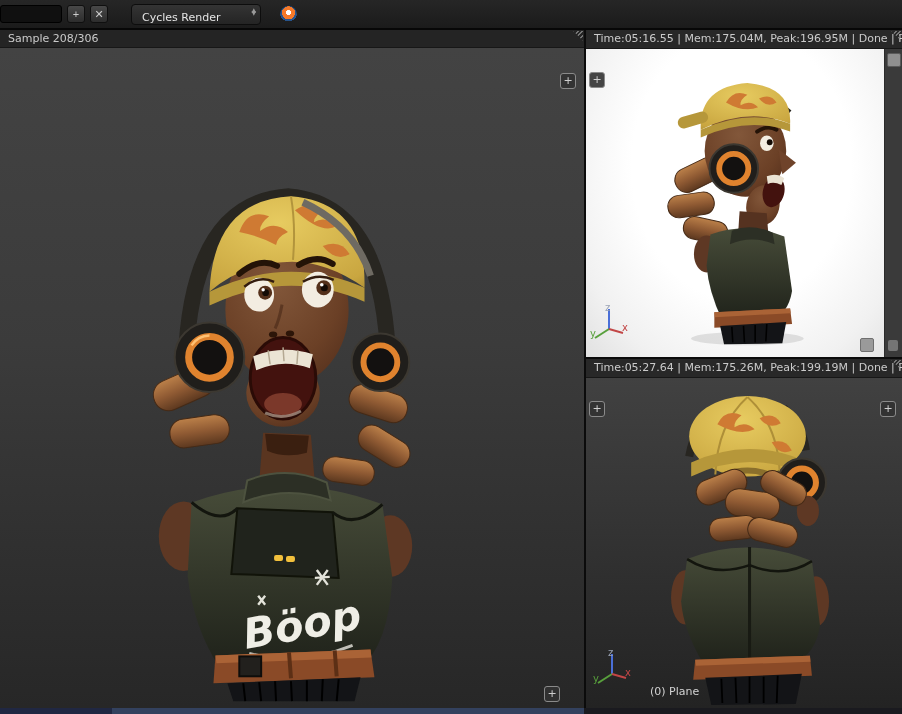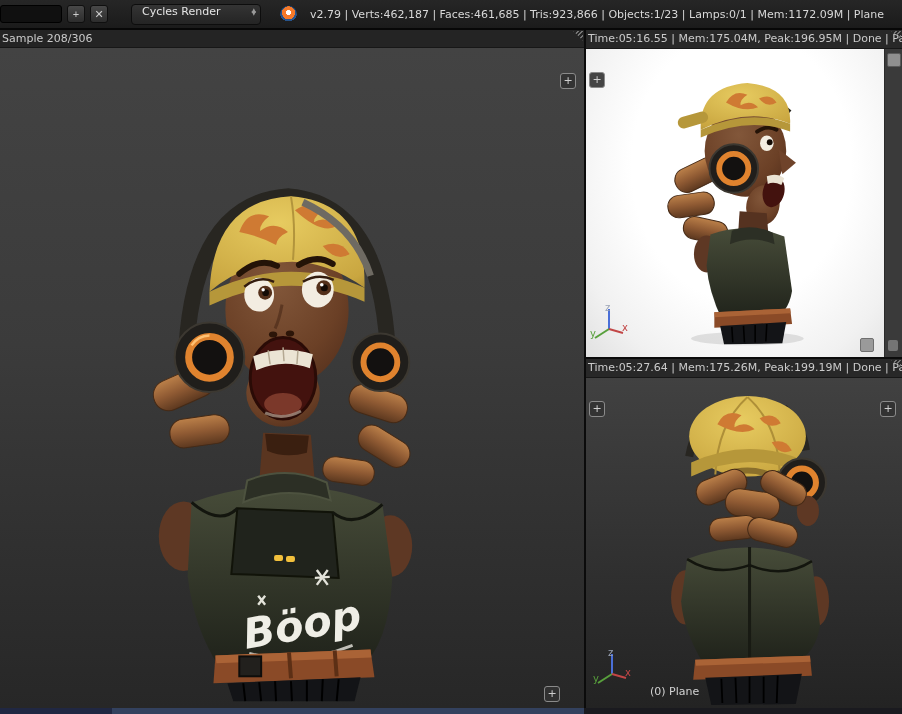--- a/index.html
+++ b/index.html
@@ -21,37 +21,37 @@
     background:#101010; border:1px solid #000; border-radius:3px;
     color:#ccc; font:inherit; padding:0 4px;
   }
   .tb-btn {
     width:18px; height:18px; display:flex; align-items:center; justify-content:center;
     background:linear-gradient(#484848,#2d2d2d); border:1px solid #0f0f0f; border-radius:3px;
     color:#ccc; font-size:11px; padding:0;
   }
   .engine-dropdown {
     position:relative; margin-left:18px; height:19px; min-width:98px;
-    display:flex; align-items:flex-start; padding:0 20px 0 10px;
+    display:flex; align-items:flex-end; padding:0 20px 0 10px;
     background:linear-gradient(#343434,#242424); border:1px solid #0d0d0d; border-radius:4px;
     color:#e4e4e4;
   }
   .arrows { position:absolute; right:4px; top:3px; display:flex; flex-direction:column; line-height:0.6; font-size:6px; color:#9a9a9a; }
   .blender-logo {
     width:17px; height:17px; margin-left:14px; border-radius:50%;
     background:radial-gradient(circle at 50% 40%,
       #ffffff 0 2.5px, var(--accent-orange,#f5792a) 2.6px 6.5px, #26548c 6.6px 8.5px, transparent 8.6px);
   }
   .stats { margin-left:8px; white-space:nowrap; color:#d8d8d8; }
 
   
   .vp-header {
     position:absolute; top:0; left:0; right:0; height:17px;
     background:var(--header-strip-bg,#242424); border-bottom:1px solid #171717;
-    line-height:17px; padding-left:2px; color:#cacaca; white-space:nowrap; overflow:hidden;
+    line-height:17px; padding-left:8px; color:#cacaca; white-space:nowrap; overflow:hidden;
   }
   .grip {
     position:absolute; top:1px; right:1px; width:13px; height:13px;
     background:repeating-linear-gradient(-45deg, transparent 0 2px, #767676 2px 3.3px);
     clip-path:polygon(100% 0, 25% 0, 100% 75%);
   }
   .region-plus {
     position:absolute; width:14px; height:14px; line-height:13px; text-align:center;
     background:rgba(50,50,50,.9); border:1px solid #8a8a8a; border-radius:3px;
     color:#cfcfcf; font-size:11px;
@@ -116,21 +116,20 @@
     <button class="tb-btn">+</button>
     <button class="tb-btn">✕</button>
     <div class="engine-dropdown">
       <span>Cycles Render</span>
       <span class="arrows">
         <span>▲</span>
           <span>▼</span>
       </span>
     </div>
     <span class="blender-logo"></span>
-    <span class="stats">v2.79 | Verts:462,187 | Faces:461,685 | Tris:923,866 | Objects:1/23 | Lamps:0/1 | Mem:1172.09M | Plane</span>
   </div>
 
   <div class="vp-main">
     <div class="vp-header">
       <span>Sample 208/306</span>
       <span class="grip"></span>
     </div>
     <div class="vp-body">
 
       <svg class="char-front" viewBox="0 0 320 600">

